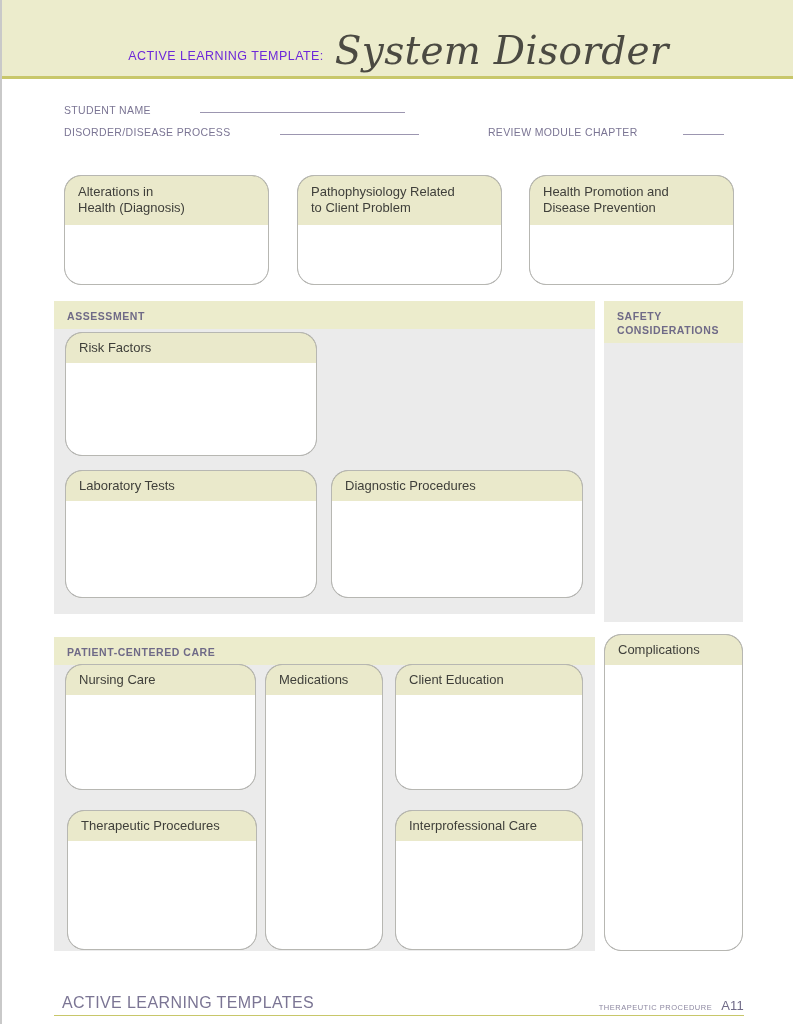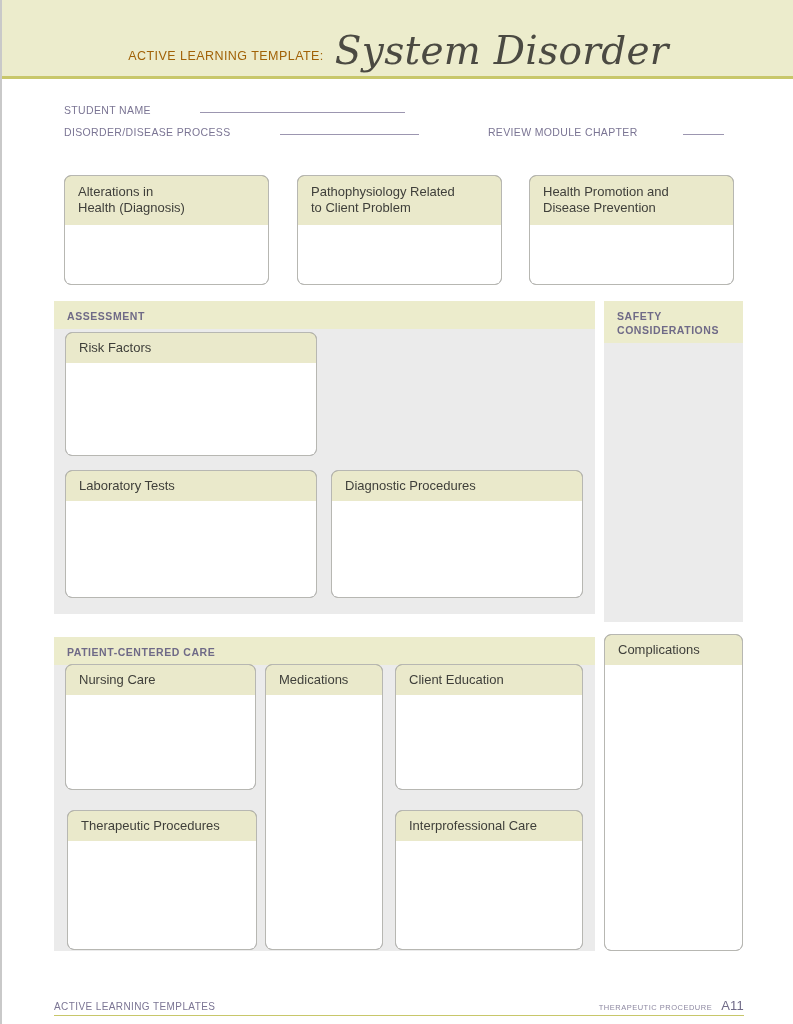--- a/index.html
+++ b/index.html
@@ -36,21 +36,21 @@
     left: 0;
     bottom: 6px;
     width: 100%;
     display: flex;
     align-items: baseline;
     justify-content: center;
   }
   .kicker {
     font-size: 12.5px;
     letter-spacing: 0.45px;
-    color: #a16207;
+    color: #6d28d9;
     font-weight: 400;
     white-space: nowrap;
     position: relative;
     top: -4px;
   }
   .doc-title {
     font-family: "DejaVu Serif", serif;
     font-style: italic;
     font-size: 39px;
     color: #4b4a42;
@@ -89,21 +89,21 @@
   .rule.r-name  { width: 205px; }
   .rule.r-proc  { width: 296px; }
   .rule.r-chap  { width: 88px; margin-left: 2px; }
   .meta-label.second { margin-left: 26px; }
 
   
   .card {
     position: absolute;
     background: #737373;
     border: 1px solid #b7b7b2;
-    border-radius: 7px;
+    border-radius: 17px;
     box-sizing: border-box;
     overflow: hidden;
   }
   .card .band {
     background: #eae9cb;
     color: #3f3f3a;
     font-size: 13px;
     line-height: 1.22;
     padding: 7px 0 7px 13px;
     box-sizing: border-box;
@@ -135,23 +135,23 @@
     position: absolute;
     left: 52px;
     top: 996px;
     width: 690px;
     height: 20px;
     border-bottom: 1.5px solid #c8c76a;
     box-sizing: border-box;
   }
   .footer-left {
     position: absolute;
-    left: 0;
+    left: 8px;
     bottom: 3px;
-    font-size: 10px;
+    font-size: 16px;
     letter-spacing: 0.4px;
     color: #7b7594;
   }
   .footer-right {
     position: absolute;
     right: 0;
     bottom: 2px;
     display: flex;
     align-items: baseline;
   }

